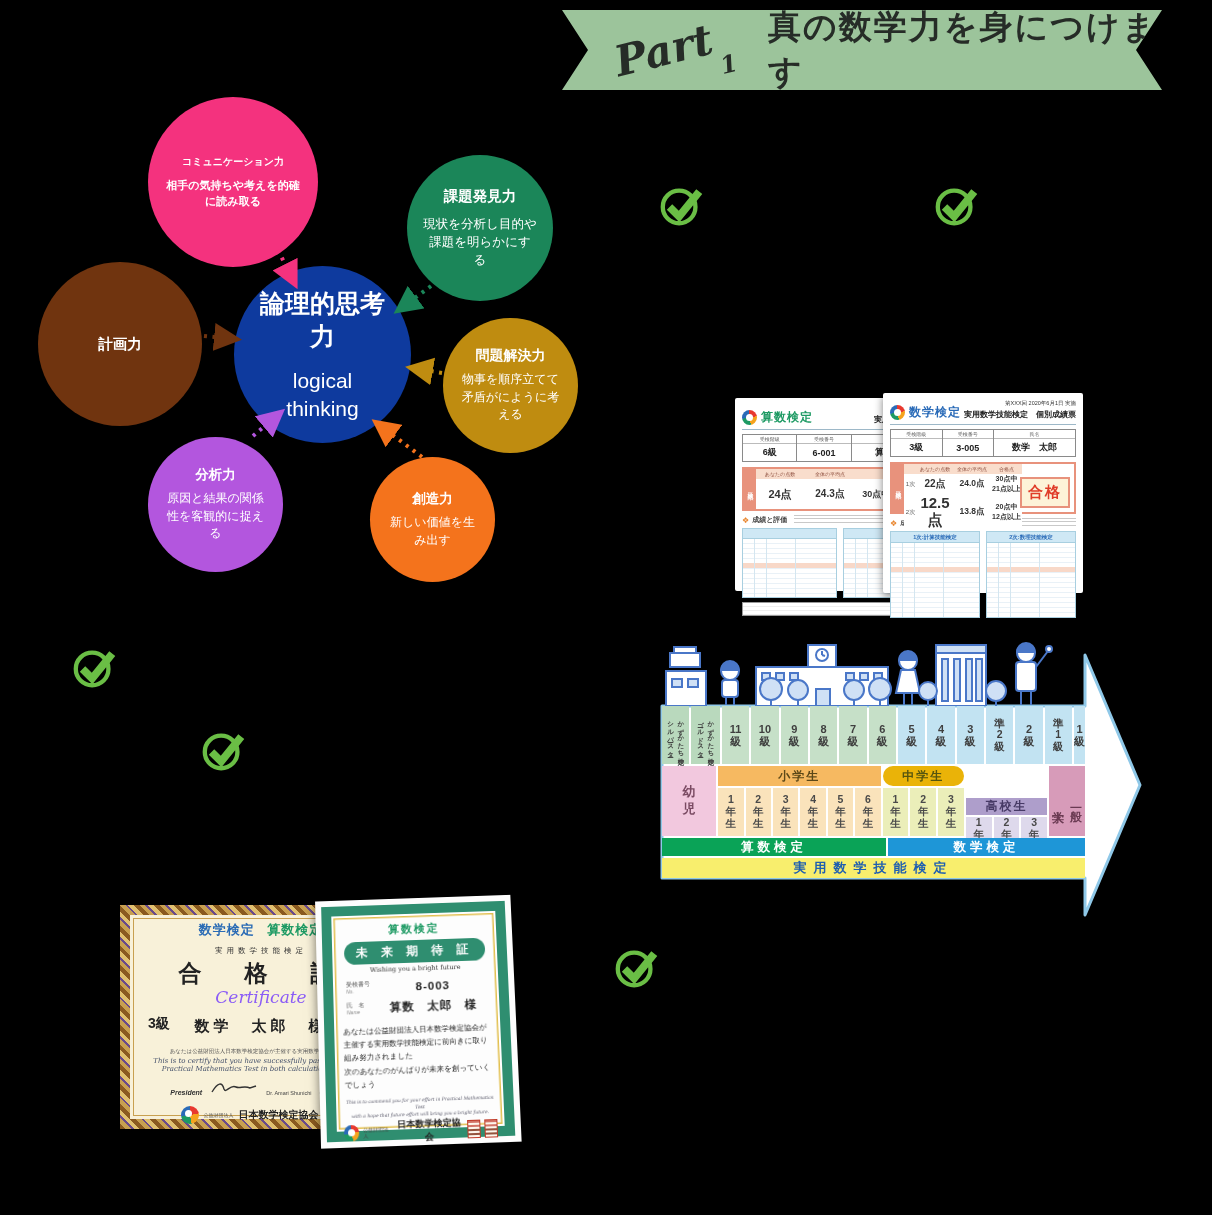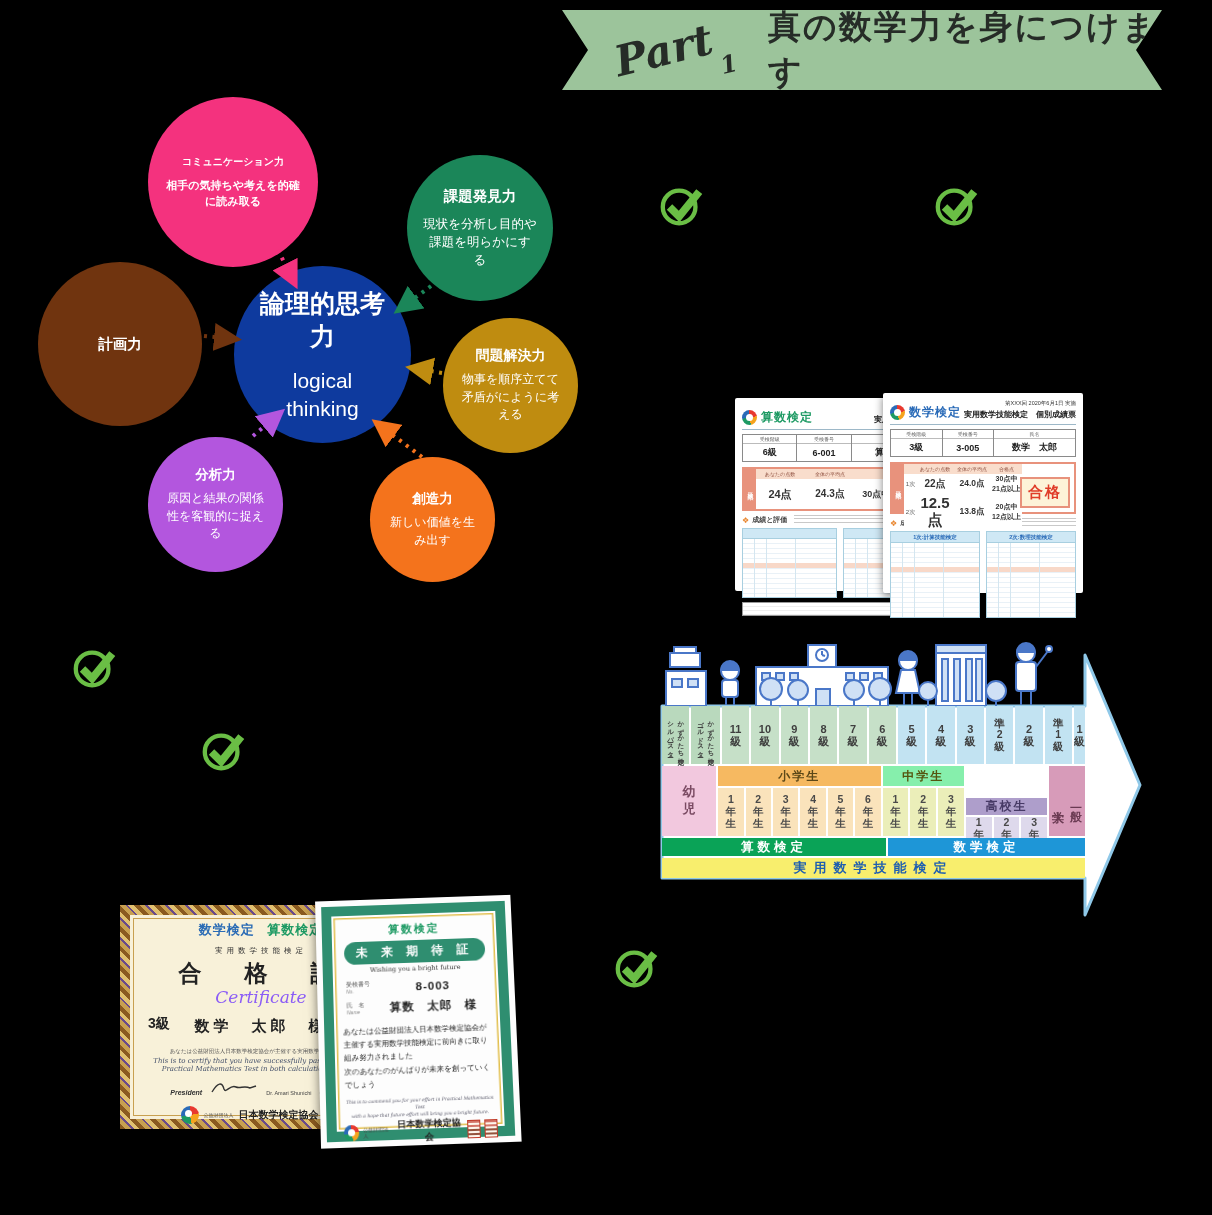--- a/index.html
+++ b/index.html
@@ -104,21 +104,21 @@
   .lv{width:28px;font-size:11px;font-weight:bold;color:#3f3f3f;white-space:pre-line;line-height:1.1;}
   .lv-green{background:#c6e0c8;}
   .lv-blue{background:#c2e3f2;}
   .lv:last-child{flex:1;}
   .row-mid{height:70px;}
   .infant{width:56px;background:#f2c8de;font-size:13px;font-weight:bold;color:#7a4a62;white-space:pre-line;line-height:1.3;}
   .blockcol{display:flex;flex-direction:column;gap:2px;}
   .bc-elem{width:168px;} .bc-jun{width:84px;} .bc-high{width:84px;margin-top:32px;}
   .gr-head{height:20px;font-size:12px;font-weight:bold;letter-spacing:2px;}
   .gh-elem{background:#f6b961;color:#5c4818;}
-  .gh-jun{background:#86efac;color:#55550f;}
+  .gh-jun{background:#eab308;color:#55550f;border-radius:10px;}
   .gh-high{background:#ae9ecb;color:#473a66;}
   .yr-row{display:flex;gap:2px;flex:1;}
   .yr{flex:1;font-size:10.5px;font-weight:bold;color:#4a4a4a;white-space:pre-line;line-height:1.12;}
   .yr-elem{background:#fae3bb;} .yr-jun{background:#ebeeb9;} .yr-high{background:#ded9ec;}
   .adult{flex:1;background:#d79bb9;font-size:12px;font-weight:bold;color:#6a3a52;
     writing-mode:vertical-lr;text-orientation:upright;white-space:pre-line;line-height:1.5;}
   .row-exam{height:18px;}
   .bar-sansu{width:224px;background:#0aa357;color:#fff;font-size:12.5px;font-weight:bold;letter-spacing:4px;}
   .bar-sugaku{flex:1;background:#1e96d7;color:#fff;font-size:12.5px;font-weight:bold;letter-spacing:4px;}
   .row-bottom{height:20px;}

